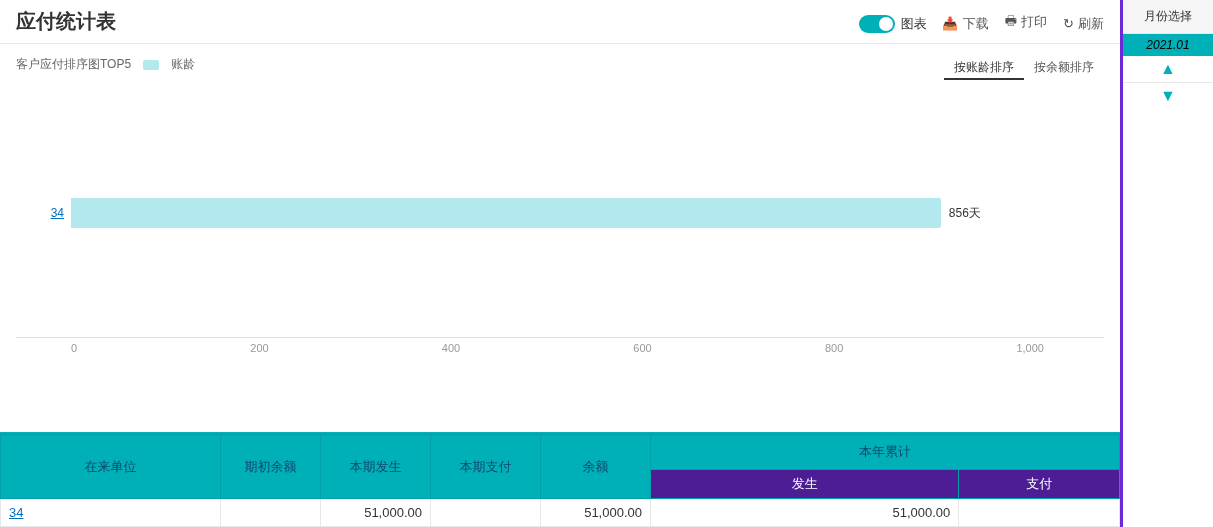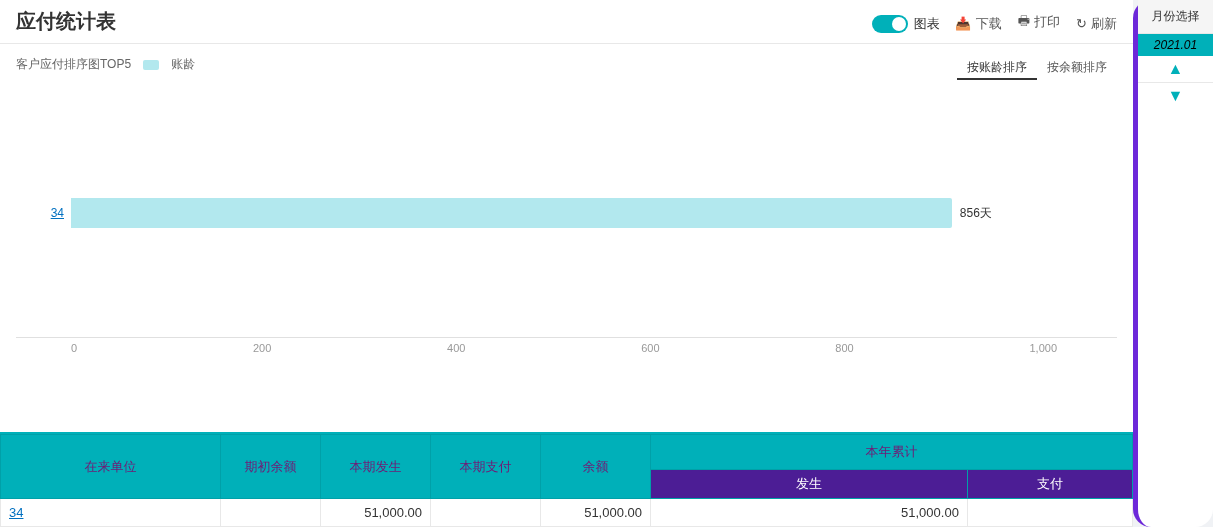--- a/index.html
+++ b/index.html
@@ -21,28 +21,28 @@
     .chart-legend { display: flex; align-items: center; gap: 12px; margin-bottom: 8px; font-size: 12px; color: #666; }
     .legend-color { width: 16px; height: 10px; background: #b2e8ee; border-radius: 2px; }
     .sort-tabs { display: flex; gap: 0; }
     .sort-tab { padding: 2px 10px; font-size: 12px; color: #555; cursor: pointer; border-bottom: 2px solid transparent; }
     .sort-tab.active { color: #333; border-bottom: 2px solid #333; }
     .chart-header { display: flex; justify-content: space-between; align-items: center; margin-bottom: 4px; }
 
     
     .table-section { border-top: 2px solid #00b0b9; }
     table { width: 100%; border-collapse: collapse; font-size: 13px; }
-    .table-header-row td, .table-header-row th { background: #00b0b9; color: #701a75; text-align: center; padding: 8px 6px; font-weight: normal; border: 1px solid #00a0a8; }
+    .table-header-row td, .table-header-row th { background: #00b0b9; color: #0c4a6e; text-align: center; padding: 8px 6px; font-weight: normal; border: 1px solid #00a0a8; }
     .table-sub-row td { background: #4c1d95; color: #fff; text-align: center; padding: 5px 6px; border: 1px solid #00a0a8; }
     .table-data-row td { padding: 6px 8px; border: 1px solid #e8e8e8; text-align: right; background: #fff; }
     .table-data-row td:first-child { text-align: left; }
     .table-data-row td a { color: #0070c0; text-decoration: underline; cursor: pointer; }
 
     
-    .sidebar { width: 80px; background: #fff; border-left: 5px solid #6d28d9; display: flex; flex-direction: column; border-radius: 18px; }
+    .sidebar { width: 93px; background: #fff; border-left: 3px solid #6d28d9; display: flex; flex-direction: column; }
     .sidebar-header { background: #f5f5f5; padding: 8px 6px; font-size: 12px; color: #333; border-bottom: 1px solid #e8e8e8; text-align: center; }
     .sidebar-year-label { background: #00b0b9; color: #000000; font-size: 12px; padding: 4px 6px; text-align: center; font-style: italic; }
     .sidebar-nav-btn { text-align: center; padding: 4px; cursor: pointer; color: #00b0b9; font-size: 16px; }
     .sidebar-month-list { flex: 1; overflow: hidden; }
     .sidebar-month-item { padding: 5px 10px; font-size: 13px; color: #333; cursor: pointer; text-align: center; border-bottom: 1px solid #f0f0f0; }
     .sidebar-month-item.year-marker { background: #c8e6c9; color: #2e7d32; font-weight: bold; font-size: 12px; padding: 2px 10px; }
     .sidebar-scroll-btn { text-align: center; padding: 4px; cursor: pointer; color: #00b0b9; font-size: 16px; border-top: 1px solid #e8e8e8; }
   </style>
 </head>
 <body>

